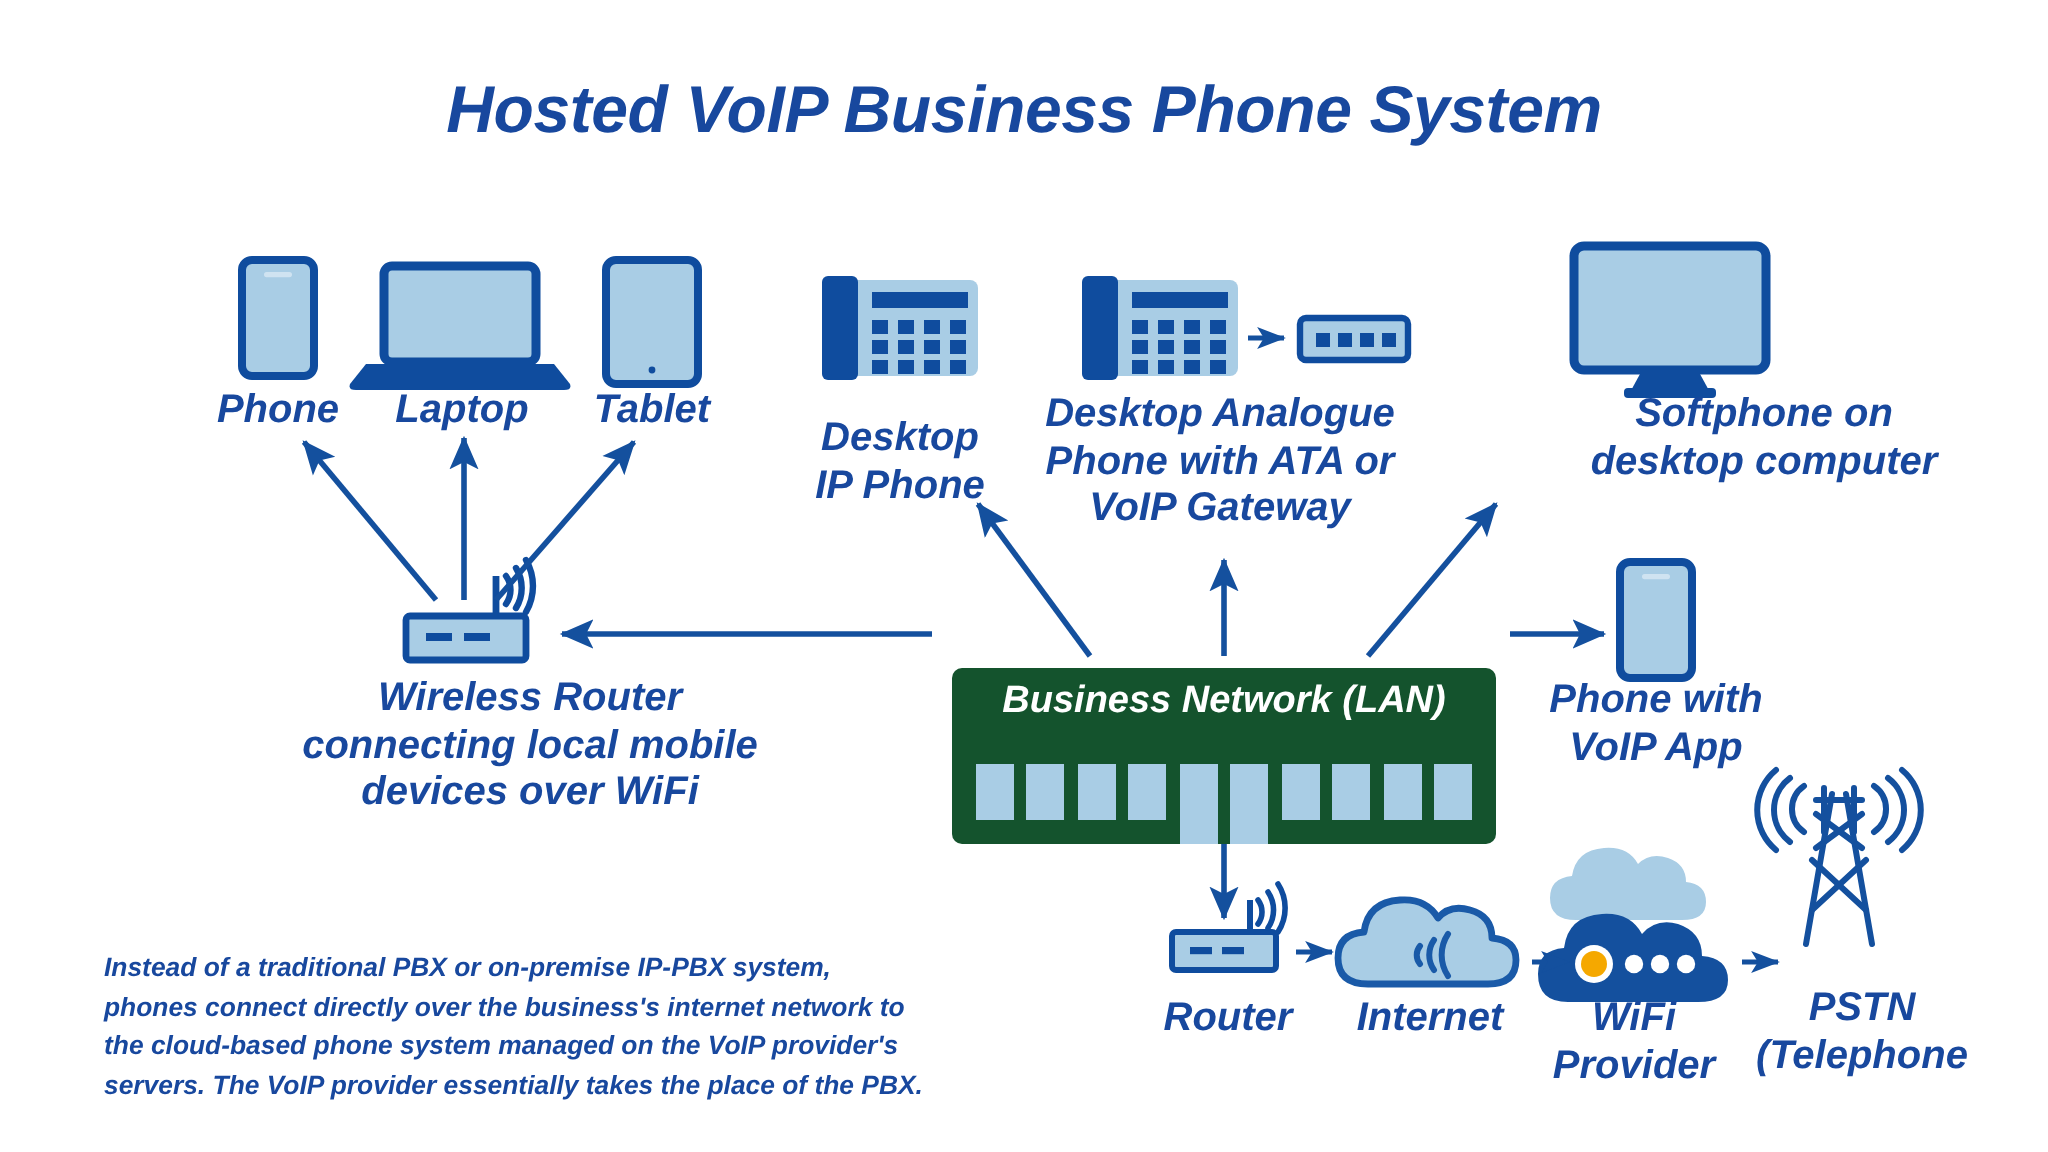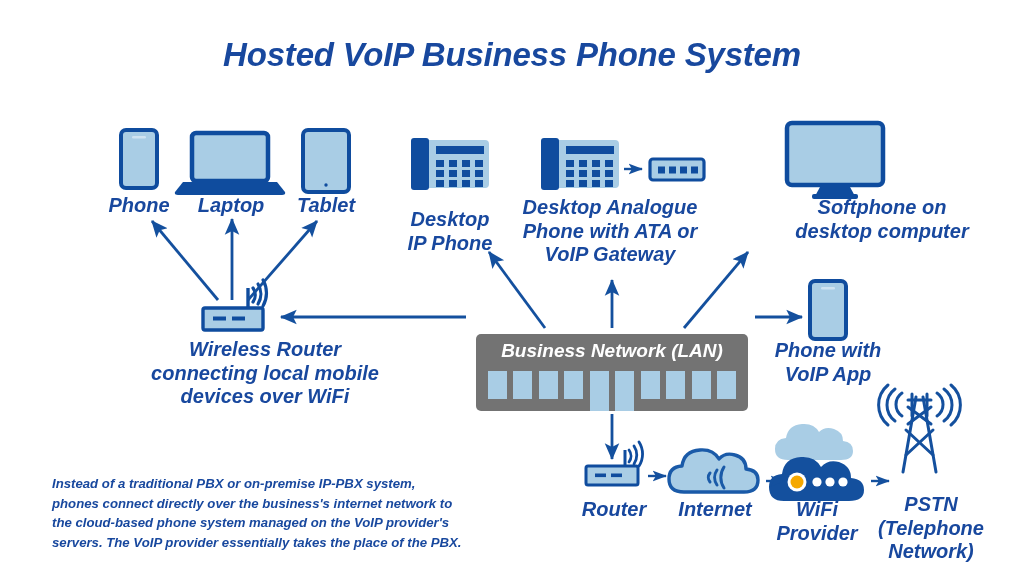--- a/index.html
+++ b/index.html
@@ -32,22 +32,22 @@
 
   
   #para {
     left: 52px; top: 452px; width: 460px;
     color: #18489E; font-size: 13.2px; font-weight: bold;
     line-height: 1.48; text-align: left; margin-top: 22px;
   }
 
   
   #lan-box {
-    left: 476px; top: 334px; width: 272px; height: 77px;
-    background: #737373; border-radius: 5px;
+    left: 476px; top: 334px; width: 272px; height: 88px;
+    background: #14532d; border-radius: 5px;
   }
   #lan-title {
     position: absolute; top: 6px; left: 0; width: 100%;
     text-align: center; color: #ffffff;
     font-size: 19px; font-weight: bold;
   }
   #lan-ports {
     position: absolute; left: 12px; right: 12px; bottom: 0; height: 40px;
     display: flex; justify-content: space-between; align-items: flex-start;
   }
@@ -317,21 +317,20 @@
   <div class="abs lbl lbl-md" style="left:659px; top:498px; width:112px;">Internet</div>
 
   <div class="abs lbl lbl-md" style="left:764px; top:498px; width:106px;">
     <div>WiFi</div>
     <div>Provider</div>
   </div>
 
   <div class="abs lbl lbl-md" style="left:866px; top:493px; width:130px;">
     <div>PSTN</div>
     <div>(Telephone</div>
-    <div>Network)</div>
   </div>
 
   <div class="abs" id="para">
     <div>Instead of a traditional PBX or on-premise IP-PBX system,</div>
     <div>phones connect directly over the business's internet network to</div>
     <div>the cloud-based phone system managed on the VoIP provider's</div>
     <div>servers. The VoIP provider essentially takes the place of the PBX.</div>
   </div>
 
 </div>

